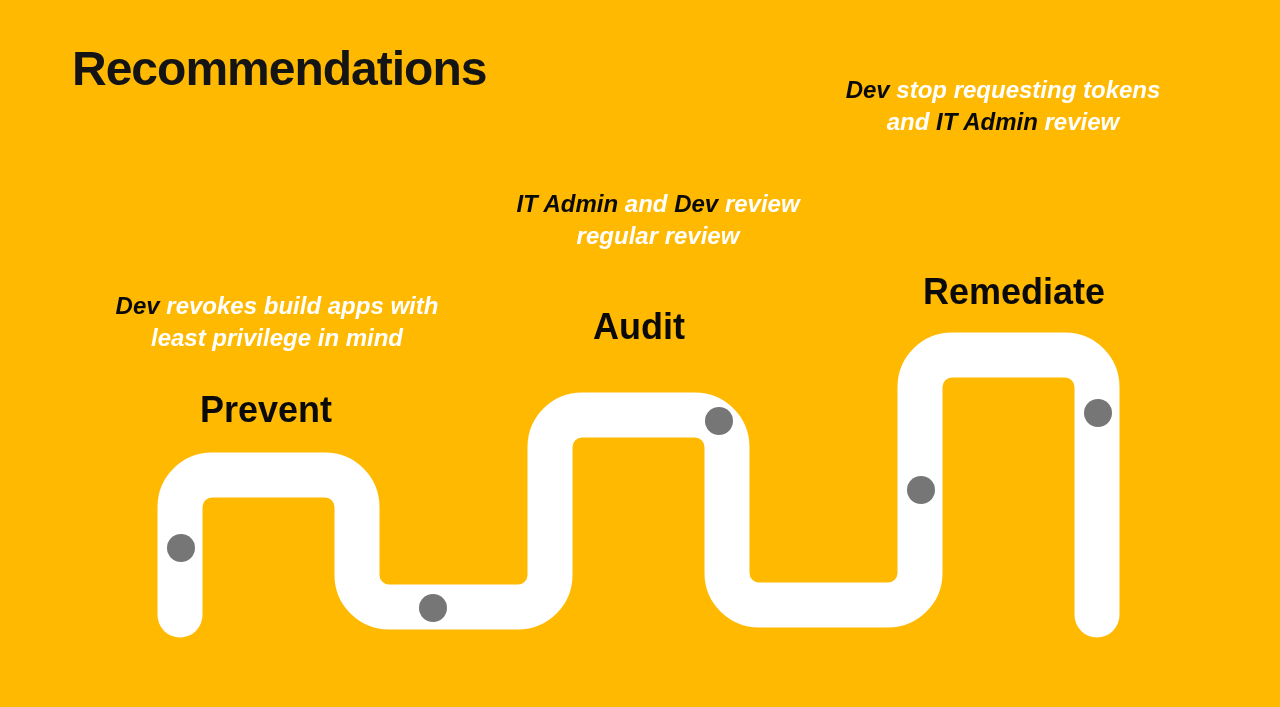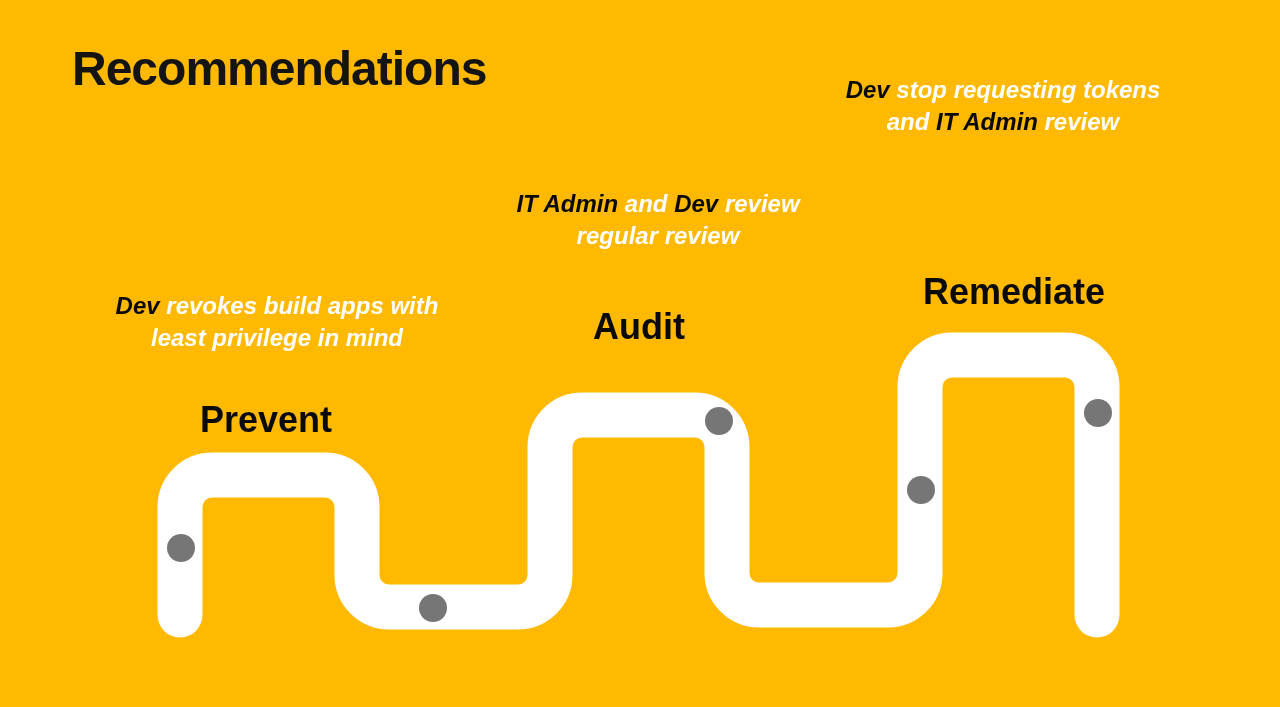--- a/index.html
+++ b/index.html
@@ -117,19 +117,19 @@
   <div class="annotation" style="--cx:658px; top:188px">
       <div><span class="em">IT Admin</span><span class="normal"> and </span><span class="em">Dev</span><span class="normal"> review</span></div>
       <div><span class="normal">regular review</span></div>
     </div>
 
   <div class="annotation" style="--cx:1003px; top:74px">
       <div><span class="em">Dev</span><span class="normal"> stop requesting tokens</span></div>
       <div><span class="normal">and </span><span class="em">IT Admin</span><span class="normal"> review</span></div>
     </div>
 
-  <div class="stage-label" style="--cx:266px; top:403px">Prevent</div>
+  <div class="stage-label" style="--cx:266px; top:393px">Prevent</div>
 
   <div class="stage-label" style="--cx:639px; top:310px">Audit</div>
 
   <div class="stage-label" style="--cx:1014px; top:275px">Remediate</div>
 
 </div>
 
 </body></html>

